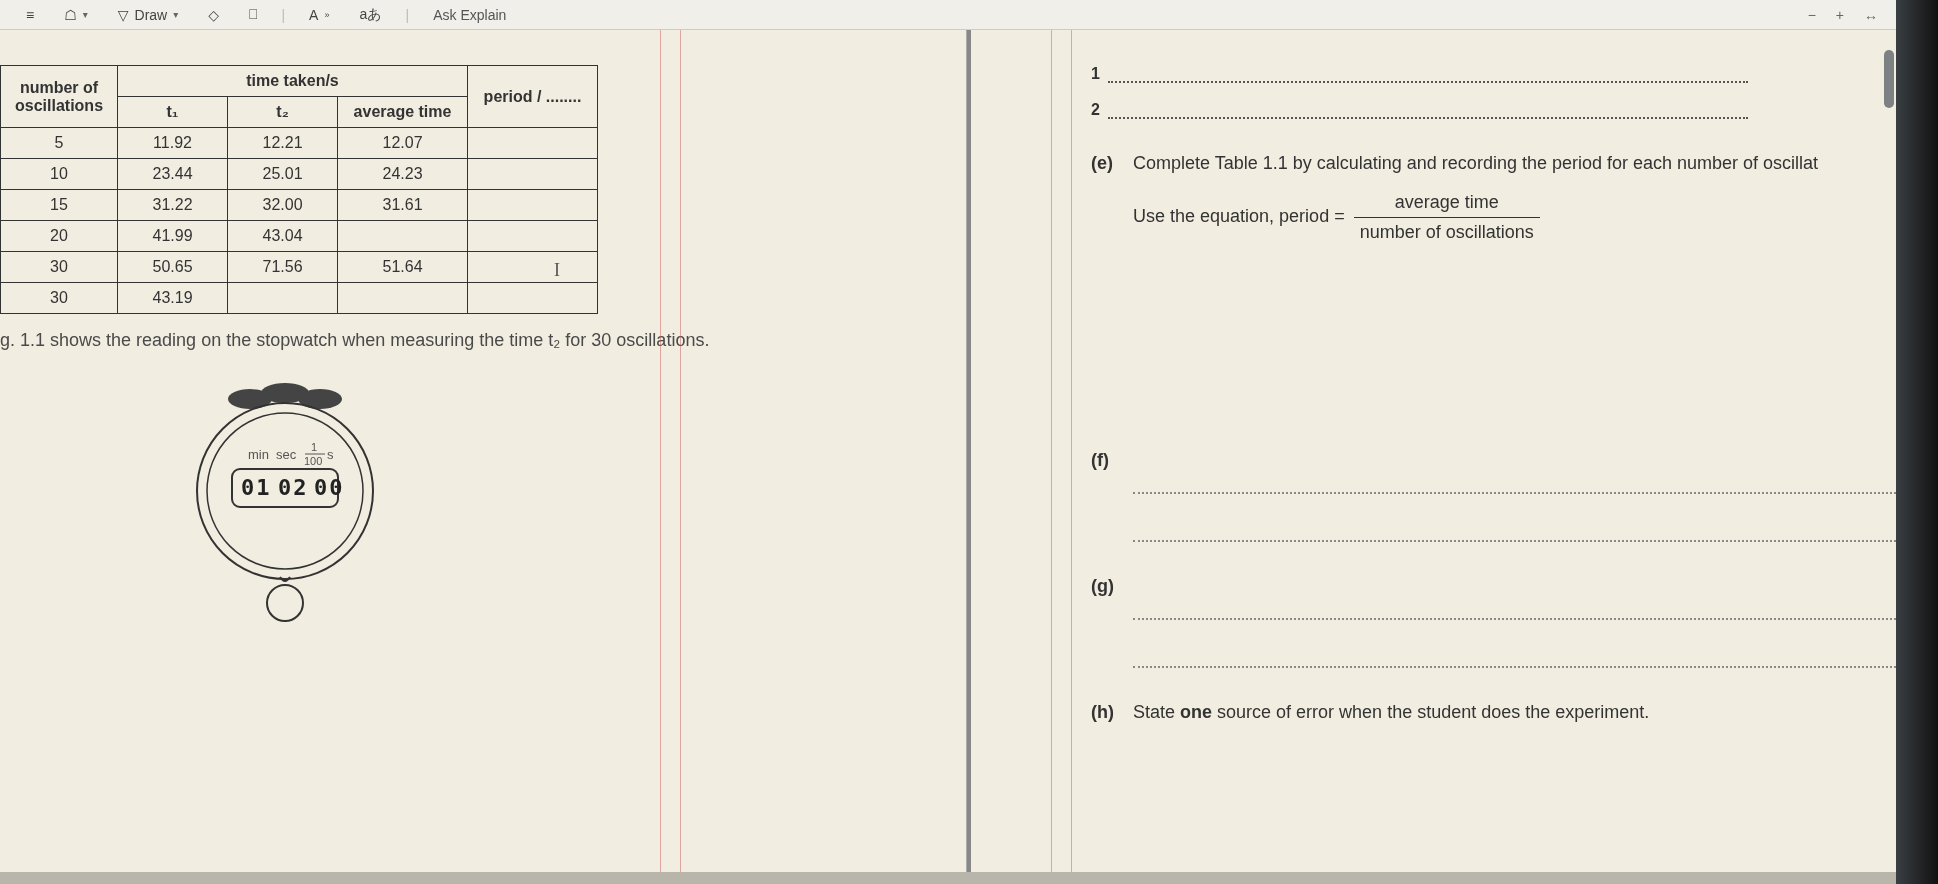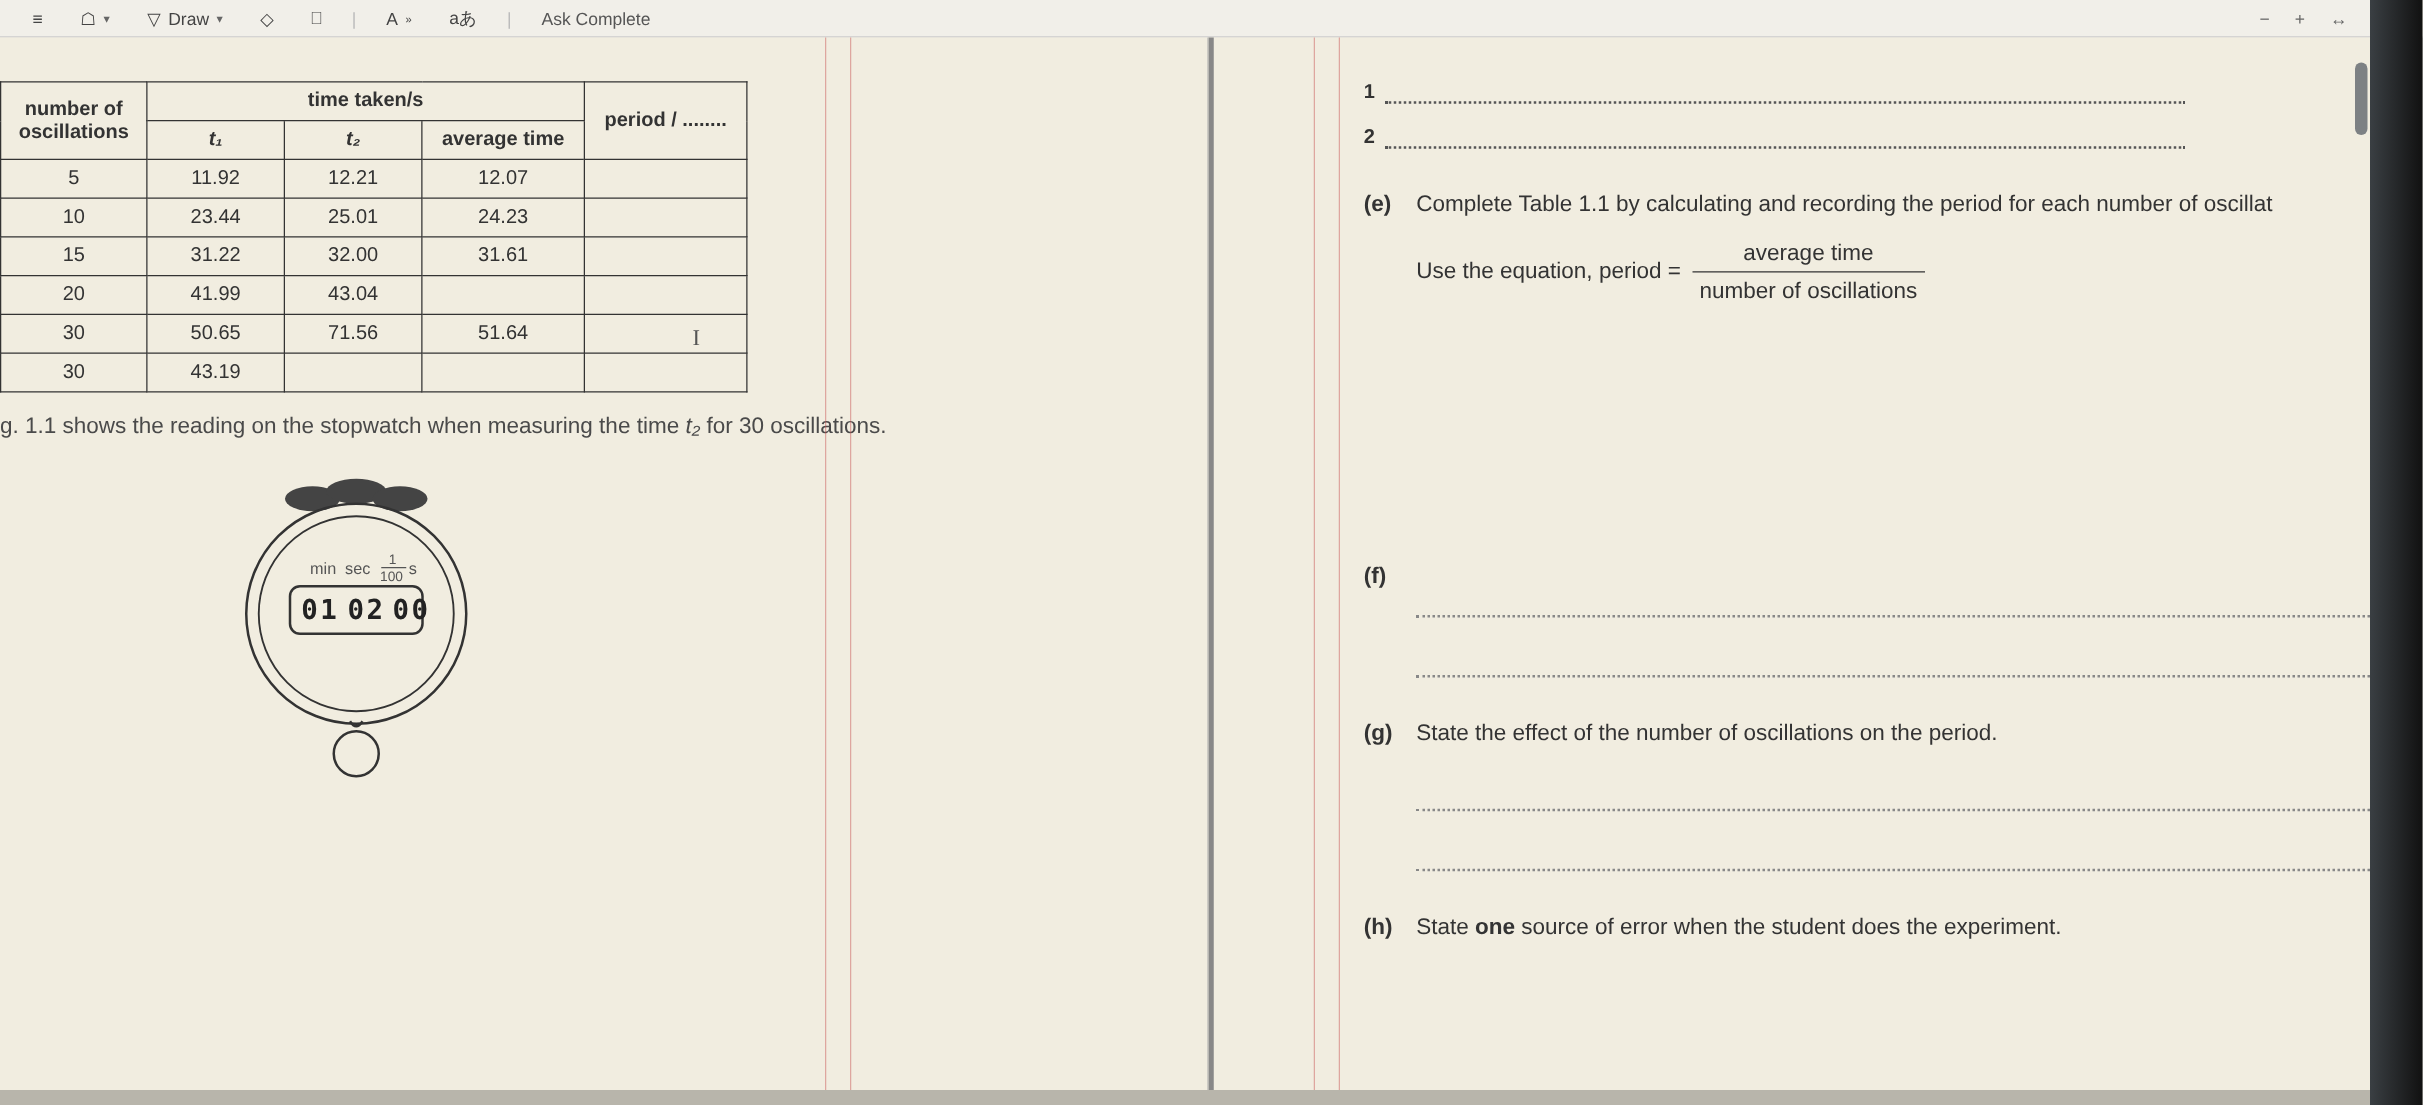--- a/index.html
+++ b/index.html
@@ -43,21 +43,21 @@
     font-size:16px;
     color:#333;
     margin-left:-10px;
   }
   table.data th, table.data td {
     border:1.5px solid #333;
     padding:6px 14px;
     text-align:center;
   }
   table.data th { font-weight:bold; }
-  .sub { font-style:italic; }
+  .sub { }
   .caption {
     margin-top:16px;
     font-size:18px;
     color:#4a4a4a;
     margin-left:-10px;
   }
   
   .stopwatch {
     margin-top:20px; margin-left:170px;
     width:210px; height:270px; position:relative;
@@ -113,21 +113,21 @@
   <span class="tbtn">▽ <span>Draw</span> <span class="dropdown-caret">▾</span></span>
   <span class="tbtn">◇</span>
   <span class="tbtn">⎕</span>
   <span class="sep">|</span>
   <span class="tbtn">
       <span>A</span>
       <sup style="font-size:9px">»</sup>
     </span>
   <span class="tbtn">aあ</span>
   <span class="sep">|</span>
-  <span class="tbtn copilot">Ask Complete</span>
+  <span class="tbtn copilot">Ask Explain</span>
   <div style="margin-left:auto; margin-right:60px; display:flex; gap:20px; color:#666;">
     <span>−</span>
     <span>+</span>
     <span>↔</span>
   </div>
 </div>
 
 <div class="pages">
 
   <div class="page left">
@@ -257,21 +257,20 @@
         <div class="tag">(f)</div>
         <div class="body">
           <div class="answer-line"></div>
           <div class="answer-line"></div>
         </div>
       </div>
 
       <div class="q">
         <div class="tag">(g)</div>
         <div class="body">
-          <div>State the effect of the number of oscillations on the period.</div>
           <div class="answer-line"></div>
           <div class="answer-line"></div>
         </div>
       </div>
 
       <div class="q">
         <div class="tag">(h)</div>
         <div class="body">
           <span>
             <span>State </span><b>one</b><span> source of error when the student does the experiment.</span>

